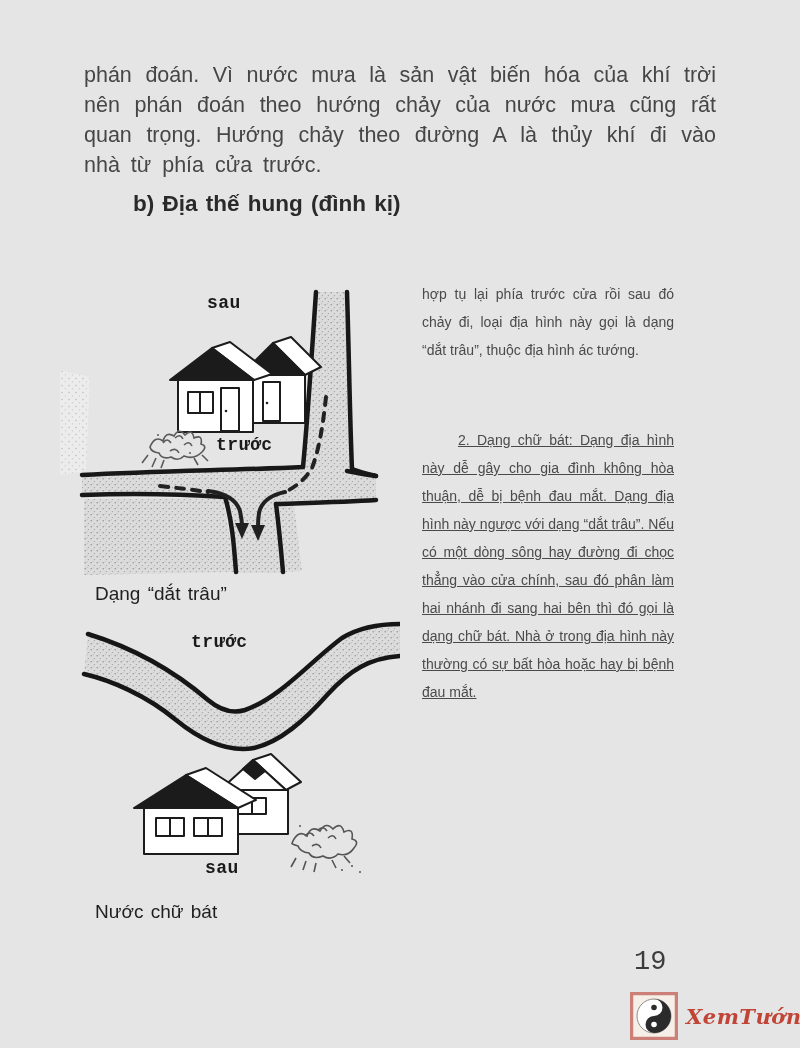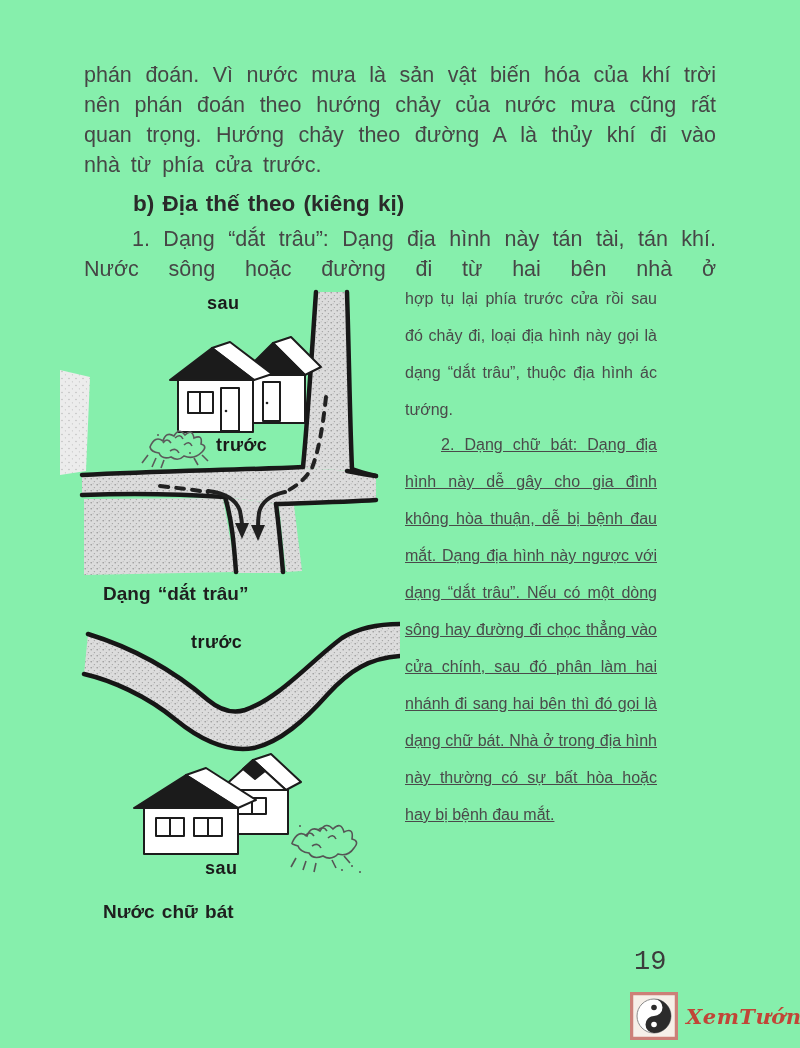--- a/index.html
+++ b/index.html
@@ -1,45 +1,44 @@
 <!DOCTYPE html>
 <html><head>
 <meta charset="utf-8">
 <style>
   html,body{margin:0;padding:0;background:#ffffff;}
   .page{
-    position:relative;width:800px;height:1048px;background:#86efac;
+    position:relative;width:800px;height:1048px;background:#e5e5e5;
     font-family:"Liberation Sans",sans-serif;color:#454545;overflow:hidden;
   }
   .para{position:absolute;text-align:justify;color:#464646;}
   .top-para{left:84px;top:60px;width:632px;font-size:21.5px;line-height:30px;word-spacing:5px;}
   .heading{position:absolute;left:133px;top:191px;font-size:22.5px;font-weight:bold;color:#2a2a2a;word-spacing:2px;}
   .item1{left:84px;top:224px;width:632px;font-size:21.5px;line-height:30px;word-spacing:6px;text-indent:48px;text-align-last:justify;}
-  .colpara{position:absolute;left:405px;width:252px;font-size:16px;line-height:37px;text-align:justify;color:#4a4a4a;}
+  .colpara{position:absolute;left:422px;width:252px;font-size:14px;line-height:28px;text-align:justify;color:#4a4a4a;}
   .colpara1{top:280px;}
   .colpara2{top:426px;text-indent:36px;text-decoration:underline;}
-  .fig{position:absolute;}
+  .fig{position:absolute;font-family:Liberation Mono, monospace;}
   .fig-label{position:absolute;font-size:18px;font-weight:bold;color:#1a1a1a;letter-spacing:0.5px;}
-  .caption{position:absolute;font-size:19px;font-weight:bold;color:#1f1f1f;word-spacing:2px;margin-left:8px;}
+  .caption{position:absolute;font-size:19px;font-weight:normal;color:#1f1f1f;word-spacing:2px;}
   .page-number{position:absolute;left:634px;top:947px;font-family:Liberation Mono, monospace;font-size:27px;color:#3c3c3c;}
   .watermark{position:absolute;left:630px;top:992px;display:flex;align-items:center;}
   .wm-text{margin-left:8px;font-family:"DejaVu Serif",serif;font-style:italic;font-weight:bold;
            font-size:21px;color:#c14537;letter-spacing:0.5px;white-space:nowrap;}
   svg{display:block;}
 </style>
 </head>
 <body>
 
 <div class="page">
 
   <div class="para top-para">phán đoán. Vì nước mưa là sản vật biến hóa của khí trời nên phán đoán theo hướng chảy của nước mưa cũng rất quan trọng. Hướng chảy theo đường A là thủy khí đi vào nhà từ phía cửa trước.</div>
 
-  <div class="heading">b) Địa thế theo (kiêng kị)</div>
+  <div class="heading">b) Địa thế hung (đình kị)</div>
 
-  <div class="para item1">1. Dạng “dắt trâu”: Dạng địa hình này tán tài, tán khí. Nước sông hoặc đường đi từ hai bên nhà ở</div>
 
   <div class="colpara colpara1">hợp tụ lại phía trước cửa rồi sau đó chảy đi, loại địa hình này gọi là dạng “dắt trâu”, thuộc địa hình ác tướng.</div>
   <div class="colpara colpara2">2. Dạng chữ bát: Dạng địa hình này dễ gây cho gia đình không hòa thuận, dễ bị bệnh đau mắt. Dạng địa hình này ngược với dạng “dắt trâu”. Nếu có một dòng sông hay đường đi chọc thẳng vào cửa chính, sau đó phân làm hai nhánh đi sang hai bên thì đó gọi là dạng chữ bát. Nhà ở trong địa hình này thường có sự bất hòa hoặc hay bị bệnh đau mắt.</div>
 
   <div class="fig" style="left:60px;top:285px;width:340px;height:292px;">
     <svg width="340" height="292" viewBox="0 0 340 292">
       <defs>
         <pattern id="stip" width="6" height="6" patternUnits="userSpaceOnUse">
           <rect width="6" height="6" fill="#dcdcdc"></rect>
           <circle cx="1.2" cy="1.8" r="0.8" fill="#969696"></circle>

